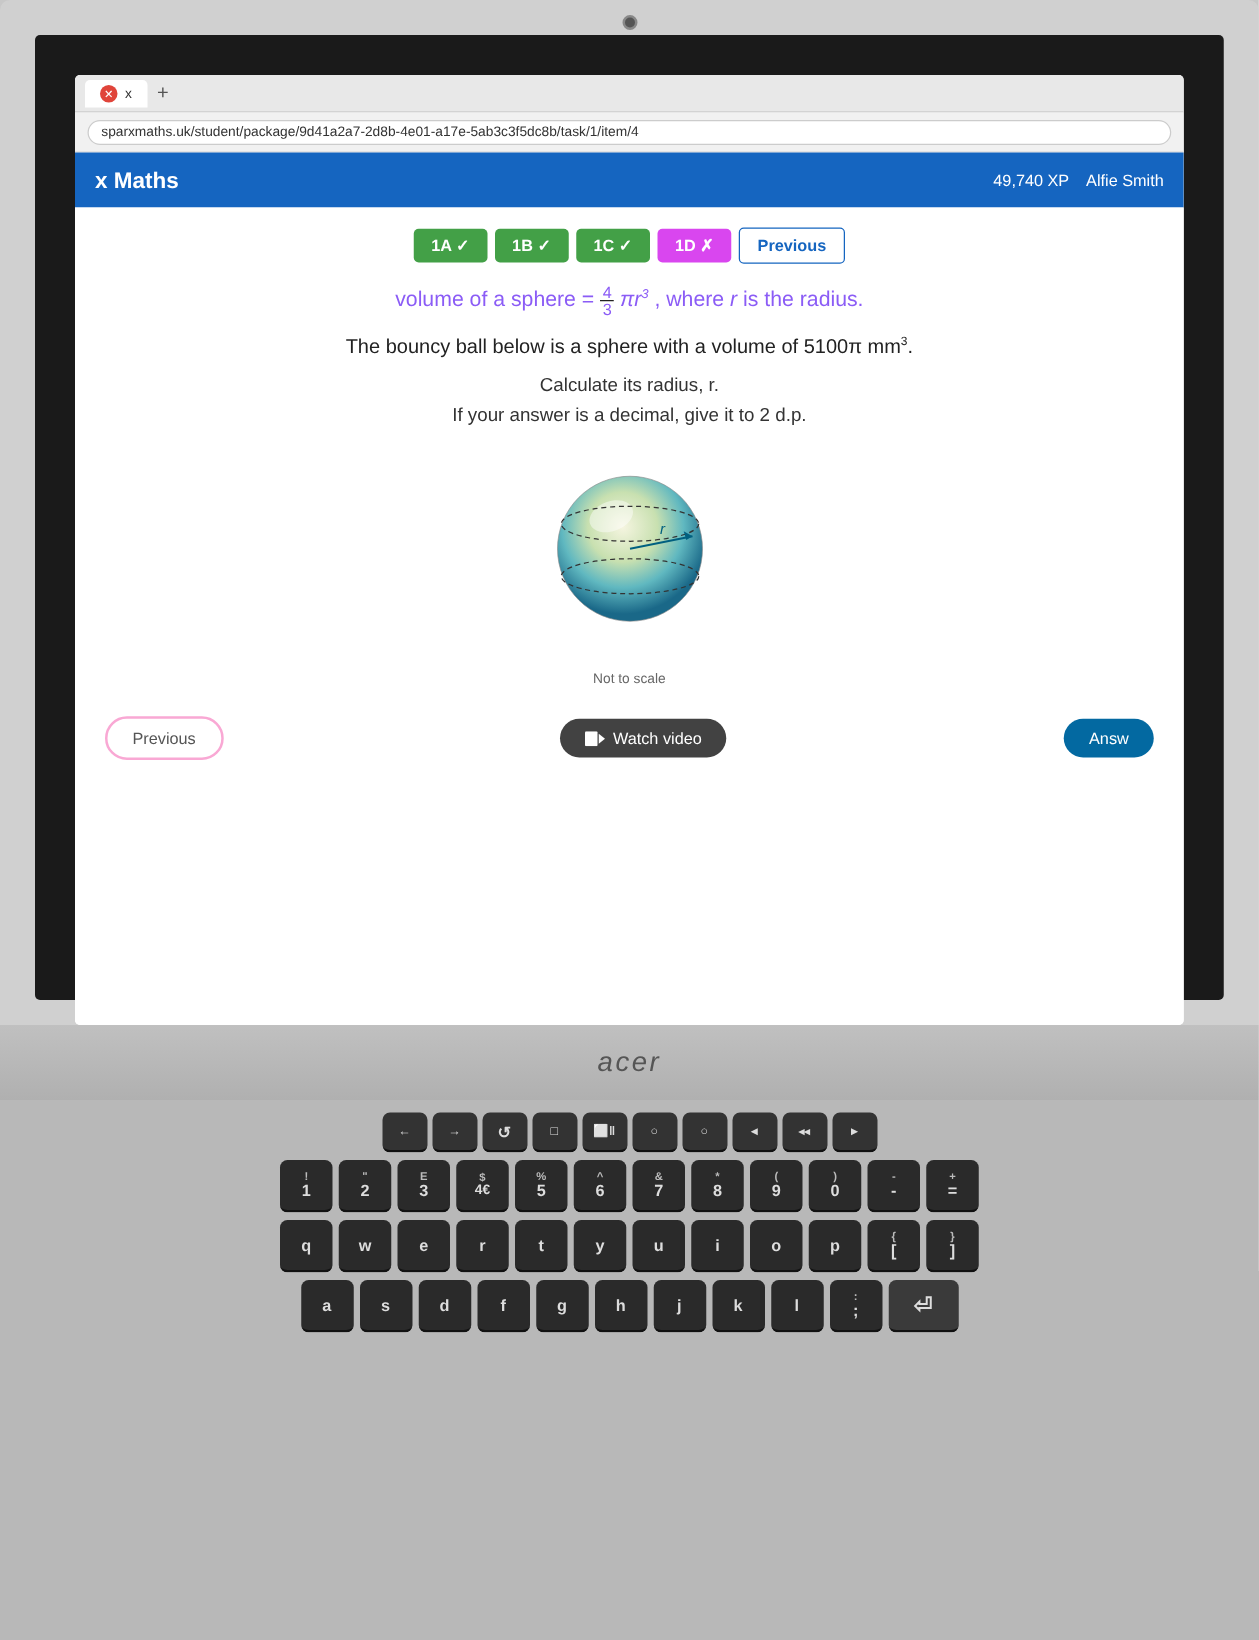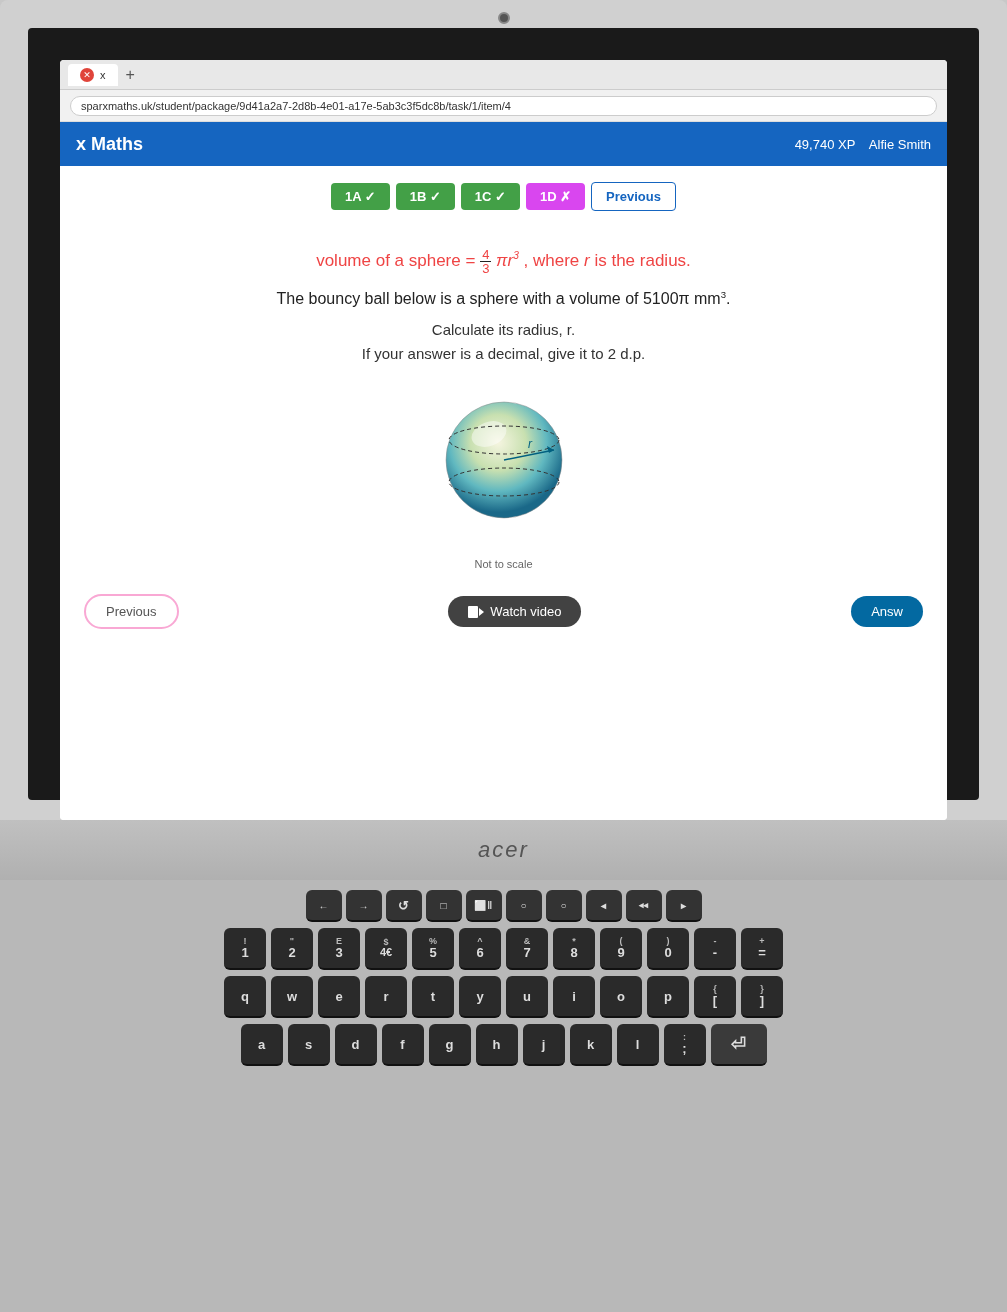--- a/index.html
+++ b/index.html
@@ -170,24 +170,23 @@
       padding: 6px 14px;
       border-radius: 4px;
       font-size: 13px;
       font-weight: bold;
       cursor: pointer;
     }
 
     
     .formula-text {
       font-size: 17px;
-      color: #ef4444;
+      color: #8b5cf6;
       margin-bottom: 14px;
       text-align: center;
-      margin-top: 21px;
     }
 
     
     .problem-text {
       font-size: 16px;
       color: #222;
       margin-bottom: 10px;
       text-align: center;
     }
     .calc-text {

